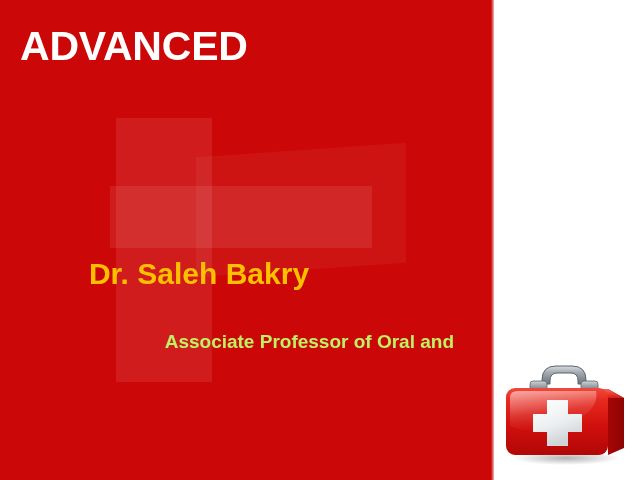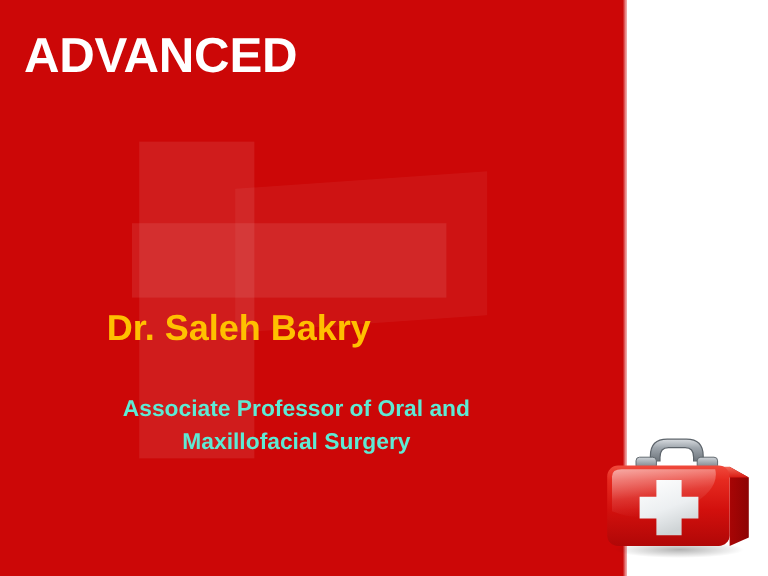--- a/index.html
+++ b/index.html
@@ -30,21 +30,20 @@
 
   
   .red-panel {
     position: absolute;
     top: 0;
     left: 0;
     width: 494px;
     height: 480px;
     background: #cc0707;
     overflow: hidden;
-    padding-left: 28px;
   }
 
   .red-panel-edge {
     position: absolute;
     top: 0;
     right: 0;
     width: 3px;
     height: 480px;
     background: linear-gradient(to right, rgba(204,7,7,0.85), rgba(255,235,235,0.75));
   }
@@ -110,22 +109,22 @@
     font-weight: bold;
     line-height: 38px;
   }
 
   
   .affiliation {
     position: absolute;
     left: 40px;
     top: 328px;
     width: 414px;
-    text-align: center;
-    color: #5eead4;
+    text-align: right;
+    color: #bef264;
     font-size: 19px;
     font-weight: bold;
     line-height: 27px;
   }
   .affil-line { display: block; }
 
   
   .kit {
     position: absolute;
     left: 500px;
@@ -151,21 +150,20 @@
     </div>
 
     <div class="title">
       <span class="title-line">ADVANCED</span>
     </div>
 
     <div class="presenter">Dr. Saleh Bakry</div>
 
     <div class="affiliation">
       <span class="affil-line">Associate Professor of Oral and</span>
-      <span class="affil-line">Maxillofacial Surgery</span>
     </div>
 
     <div class="red-panel-edge"></div>
   </div>
 
   <div class="kit">
     <svg width="134" height="118" viewBox="0 0 134 118" xmlns="http://www.w3.org/2000/svg">
       <defs>
         <linearGradient id="bodyGrad" x1="0" y1="0" x2="0" y2="1">
           <stop offset="0%" stop-color="#f04a3c"></stop>

